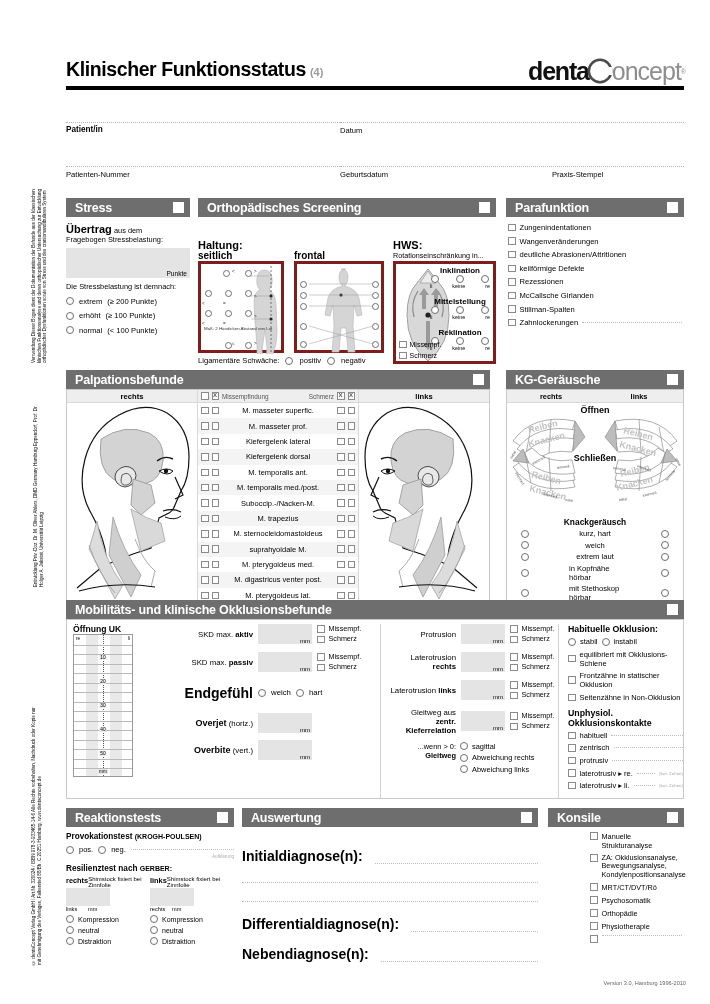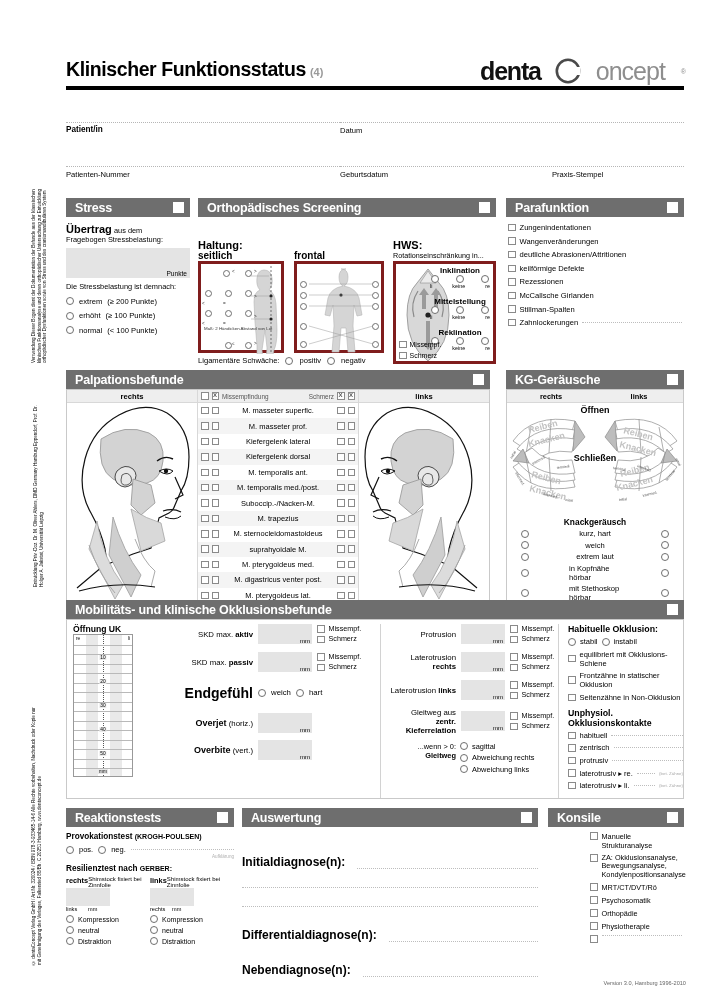--- a/index.html
+++ b/index.html
@@ -24,21 +24,21 @@
   #rail-verwendung { top:188px; height:175px; left:31px; }
   #rail-entwicklung { top:392px; height:195px; left:33px; }
   #rail-copyright  { top:700px; height:265px; left:31px; }
 
   
   .title-wrap { position:absolute; left:66px; top:58px; }
   .title { font-size:19.5px; font-weight:bold; letter-spacing:-0.4px; display:inline; }
   .title-num { font-size:11px; color:#9a9a9a; font-weight:bold; margin-left:4px; }
   .title-rule { position:absolute; left:66px; top:86px; width:618px; height:4px; background:#000; }
 
-  .logo { position:absolute; right:24px; top:56px; height:30px; display:flex; align-items:center;gap:16px; }
+  .logo { position:absolute; right:24px; top:56px; height:30px; display:flex; align-items:center; }
   .logo-denta { font-size:25px; font-weight:bold; letter-spacing:-1.2px; color:#111; }
   .logo-c { position:relative; width:26px; height:26px; margin:0 -1px 0 -2px; }
   .logo-c svg { display:block; }
   .logo-oncept { font-size:25px; letter-spacing:-1px; color:#8e8e8e; font-weight:normal; }
   .logo-r { font-size:7px; color:#8e8e8e; vertical-align:super; }
 
   
   .field { position:absolute; border-bottom:1px dotted #b6b6b6; }
   .field-lbl { position:absolute; font-size:7.6px; }
   .field-lbl.b { font-weight:bold; font-size:8.2px; }
@@ -136,21 +136,21 @@
   #react .body { padding-top:5px; font-size:7.5px; }
   .rk-ttl { font-size:8.2px; font-weight:bold; margin:5px 0 3px; }
   .smallcaps { font-size:7px; }
   .res-tbl { display:flex; gap:6px; }
   .res-col { width:78px; font-size:7px; }
   .res-inp { height:18px; background:#e4e4e4; }
   .res-sub { display:flex; font-size:5.6px; }
 
   #ausw { left:242px; top:808px; width:296px; }
   #ausw .body { padding-top:7px; }
-  .aus-row { display:flex; align-items:flex-end; gap:12px; font-size:12px; font-weight:bold; margin-top:21px; }
+  .aus-row { display:flex; align-items:flex-end; gap:12px; font-size:14px; font-weight:bold; margin-top:14px; }
 
   #kons { left:548px; top:808px; width:136px; }
   #kons .body { padding:5px 2px 0 2px; font-size:7.3px; }
   #kons .row { margin-bottom:4px; align-items:flex-start;padding-left:40px; }
 
   .footer { position:absolute; right:24px; bottom:18px; font-size:5.6px; color:#666; }
 </style>
 </head>
 <body>
 

